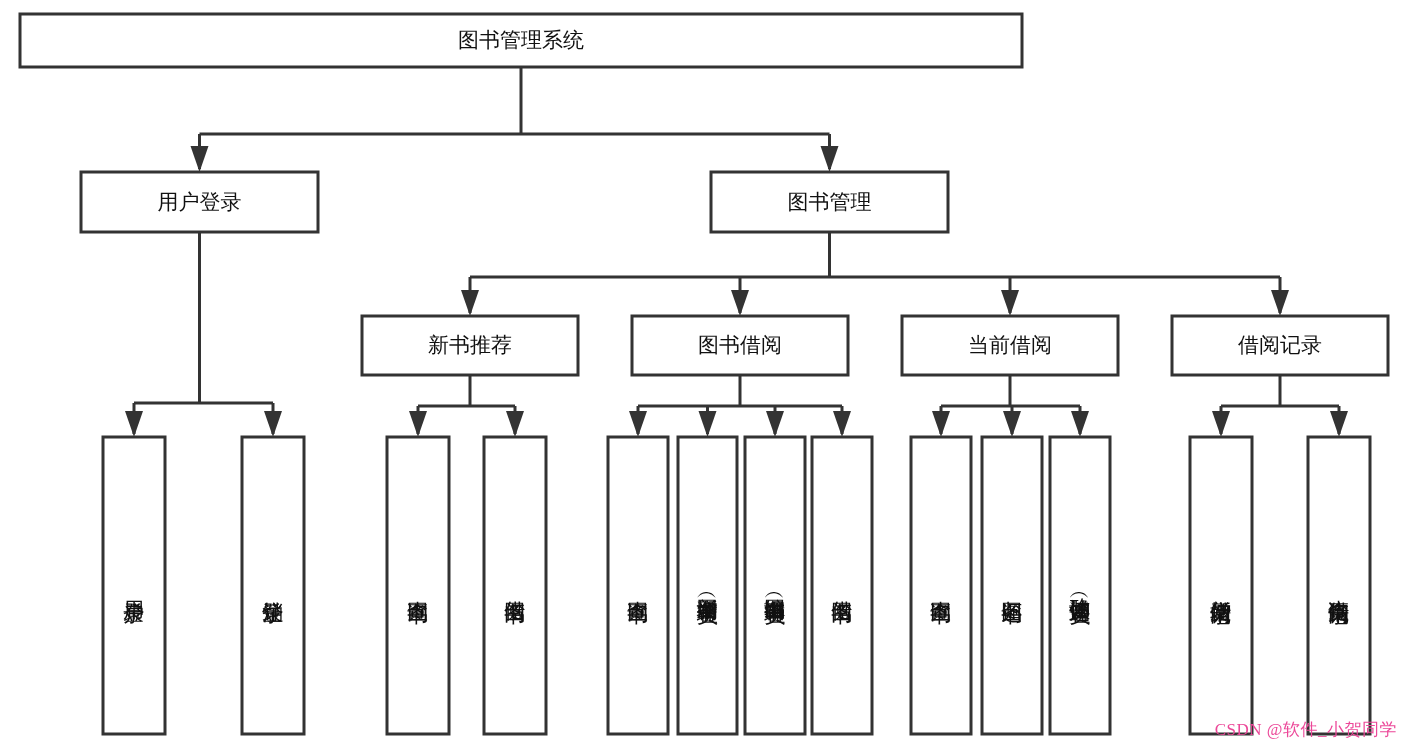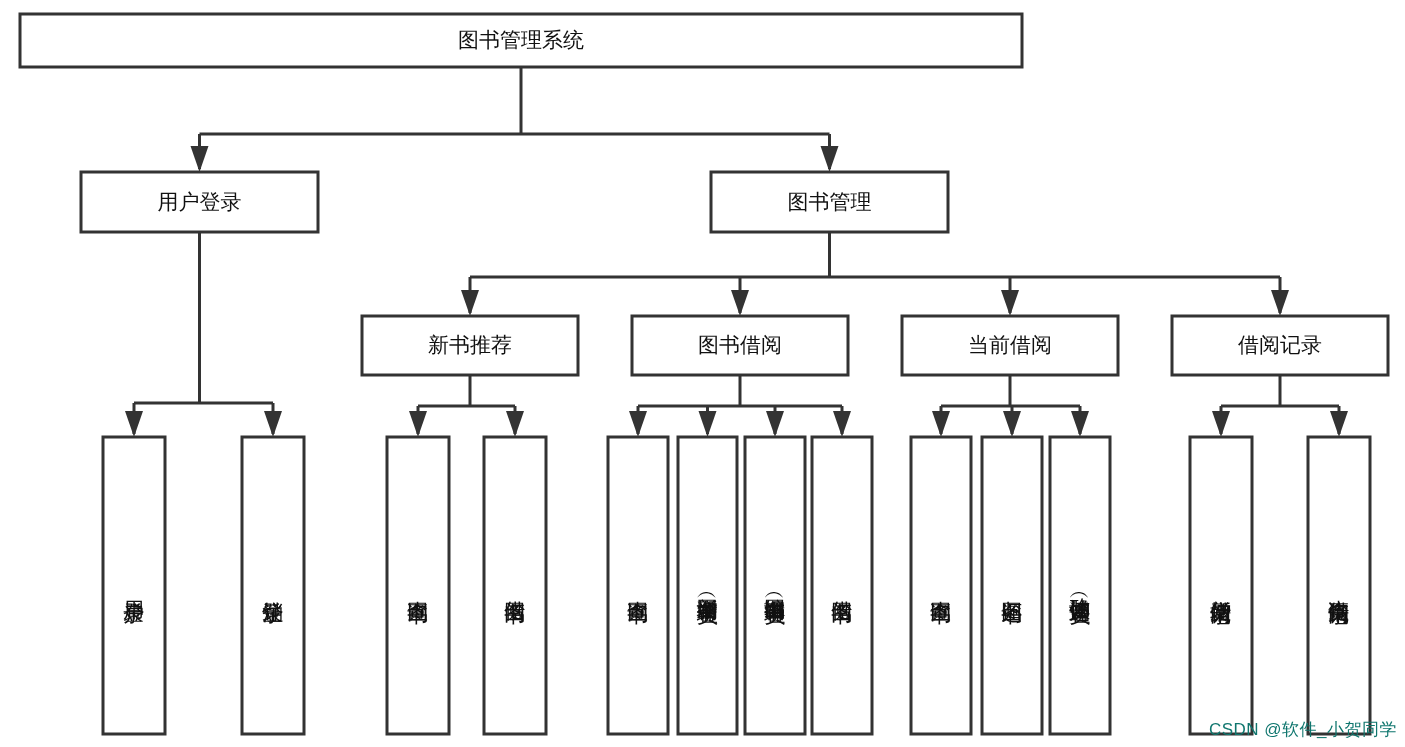--- a/index.html
+++ b/index.html
@@ -63,23 +63,23 @@
     font-size: 21px;
     line-height: 1.12;
     letter-spacing: 1px;
     color: #111111;
     white-space: nowrap;
   }
   .watermark {
     position: absolute;
     right: 8px;
     bottom: 6px;
-    font-family: Liberation Sans, sans-serif;
+    font-family: Liberation Serif, serif;
     font-size: 17px;
-    color: #0f766e;
+    color: #ec4899;
     white-space: nowrap;
     letter-spacing: 0.5px;
   }
 </style>
 </head>
 <body>
 
 <div id="diagram-root">
 
   <svg class="flow" viewBox="0 0 1405 747">

